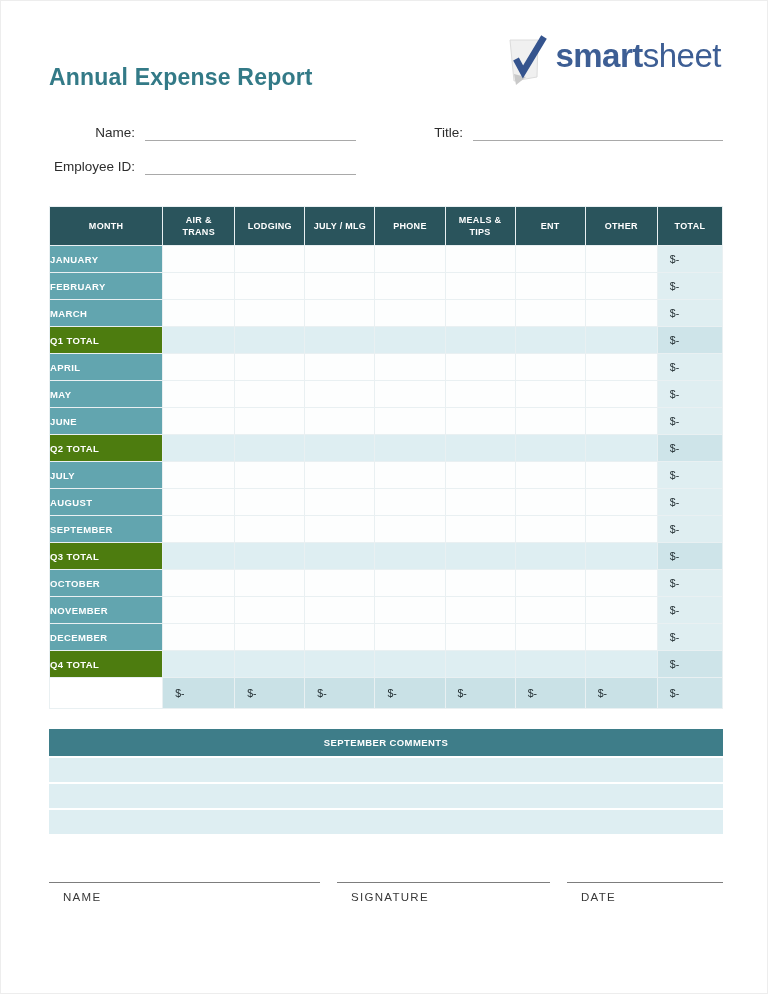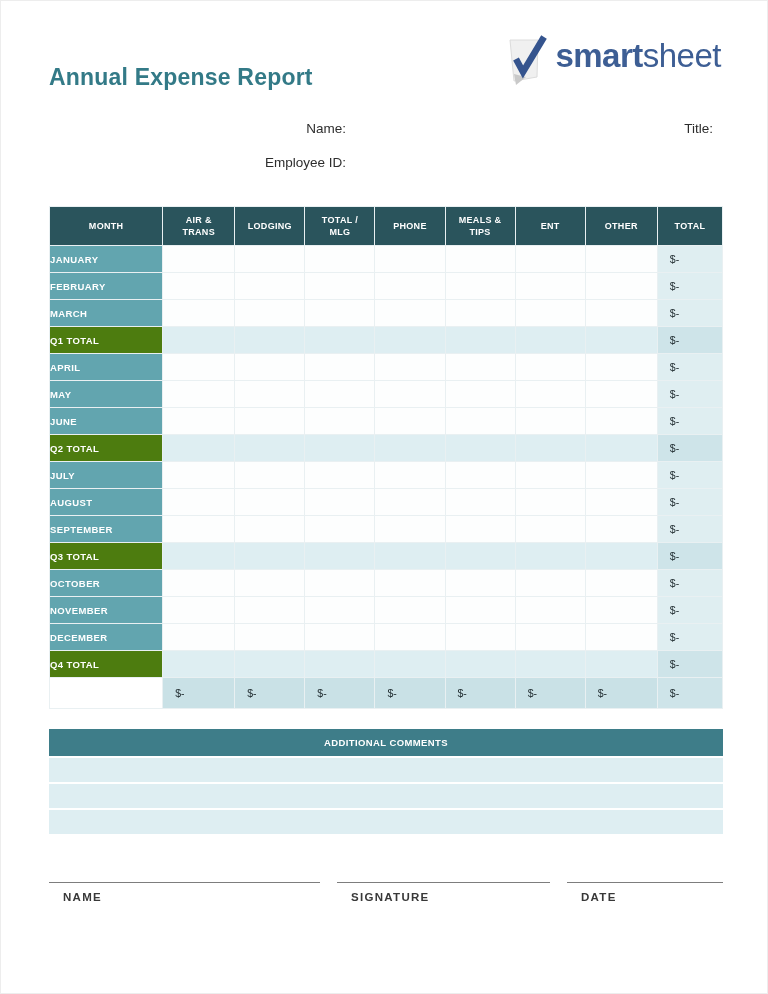--- a/index.html
+++ b/index.html
@@ -25,21 +25,21 @@
   .logo-text { font-size: 33px; color: #3d5e94; letter-spacing: -0.5px; }
   .logo-text .b { font-weight: bold; }
   .logo-text .l { font-weight: normal; }
 
   
   .fields {
     margin-top: 26px;
     display: grid; grid-template-columns: 307px 340px;
     column-gap: 27px; row-gap: 14px;
   }
-  .field { display: flex; align-items: flex-end; height: 20px; flex-direction: column; }
+  .field { display: flex; align-items: flex-end; height: 20px; }
   .field .lbl { font-size: 13.5px; color: #2d2d2d; text-align: right; padding-right: 10px; padding-bottom: 1px; }
   .f-left .lbl { flex: 0 0 96px; }
   .f-right .lbl { flex: 0 0 90px; }
   .field .line { flex: 1; border-bottom: 1px solid #a9a9a9; height: 18px; }
 
   
   table.exp {
     margin-top: 31px;
     width: 674px;
     table-layout: fixed;
@@ -87,21 +87,21 @@
   .footer {
     margin-top: 48px; width: 674px;
     display: flex; justify-content: space-between;
   }
   .sig-block .line { border-top: 1px solid #7d7d7d; }
   .sig-name { width: 271px; }
   .sig-signature { width: 213px; }
   .sig-date { width: 156px; }
   .sig-block .cap {
     margin-top: 8px; padding-left: 14px;
-    font-size: 11.5px; color: #383838; letter-spacing: 1.3px; font-weight: bold;
+    font-size: 11.5px; color: #383838; letter-spacing: 1.3px;
   }
 </style>
 </head>
 <body>
 
 <div class="page">
 
   <div class="top">
     <div class="doc-title">Annual Expense Report</div>
     <div class="logo">
@@ -142,21 +142,21 @@
         <col style="width:69px">
         <col style="width:69px">
         <col style="width:71px">
         <col style="width:64px">
     </colgroup>
     <tbody>
         <tr>
       <th class="hd">MONTH</th>
       <th class="hd">AIR &amp; TRANS</th>
       <th class="hd">LODGING</th>
-      <th class="hd">TOTAL / MLG</th>
+      <th class="hd">JULY / MLG</th>
       <th class="hd">PHONE</th>
       <th class="hd">MEALS &amp; TIPS</th>
       <th class="hd">ENT</th>
       <th class="hd">OTHER</th>
       <th class="hd">TOTAL</th>
     </tr>
 
     <tr class="r">
       <th class="mc m">JANUARY</th>
       <td class="dc"></td>
@@ -345,21 +345,21 @@
       <td class="gc">$-</td>
       <td class="gc">$-</td>
       <td class="gc">$-</td>
       <td class="gc">$-</td>
       <td class="gt">$-</td>
     </tr>
   </tbody>
     </table>
 
   <div class="comments">
-    <div class="comments-header">ADDITIONAL COMMENTS</div>
+    <div class="comments-header">SEPTEMBER COMMENTS</div>
     <div class="comment-row"></div>
     <div class="comment-row"></div>
     <div class="comment-row"></div>
   </div>
 
   <div class="footer">
     <div class="sig-block sig-name">
       <div class="line"></div>
       <div class="cap">NAME</div>
     </div>

